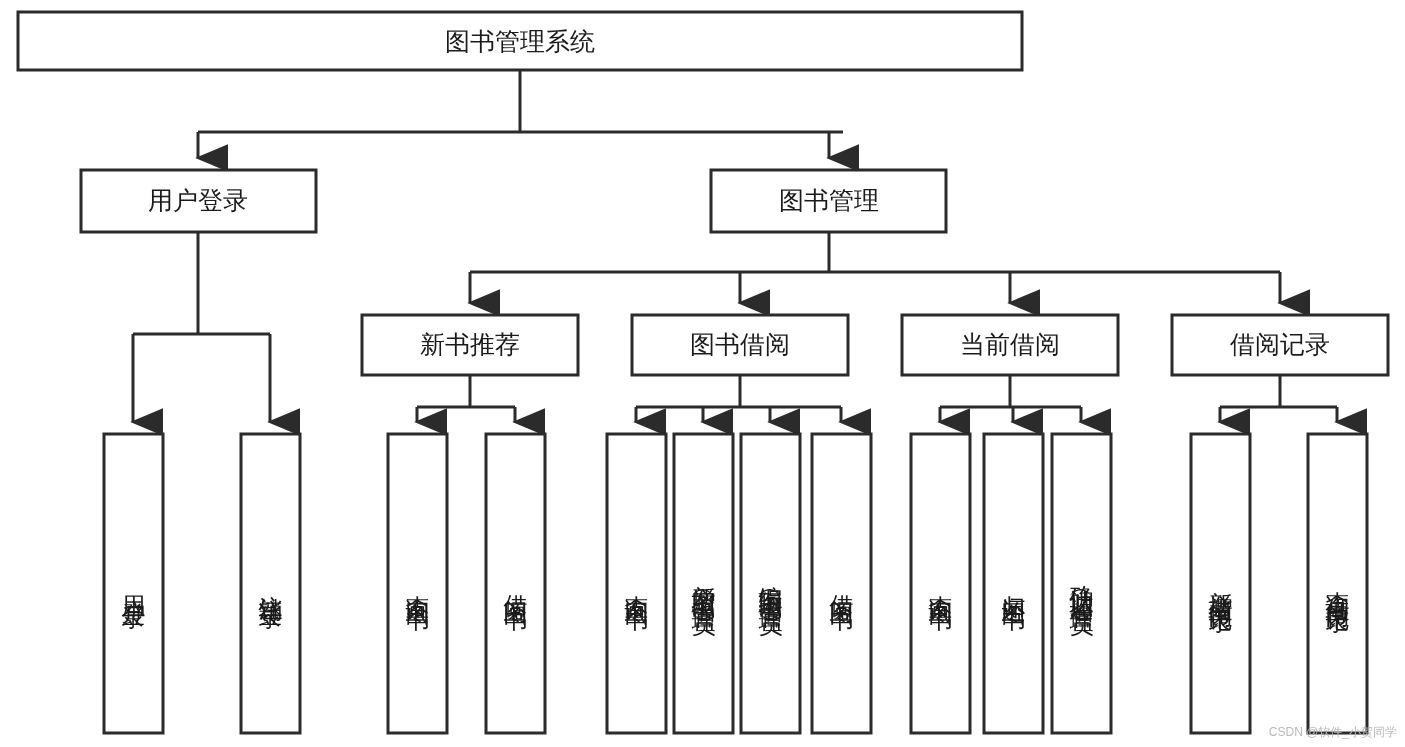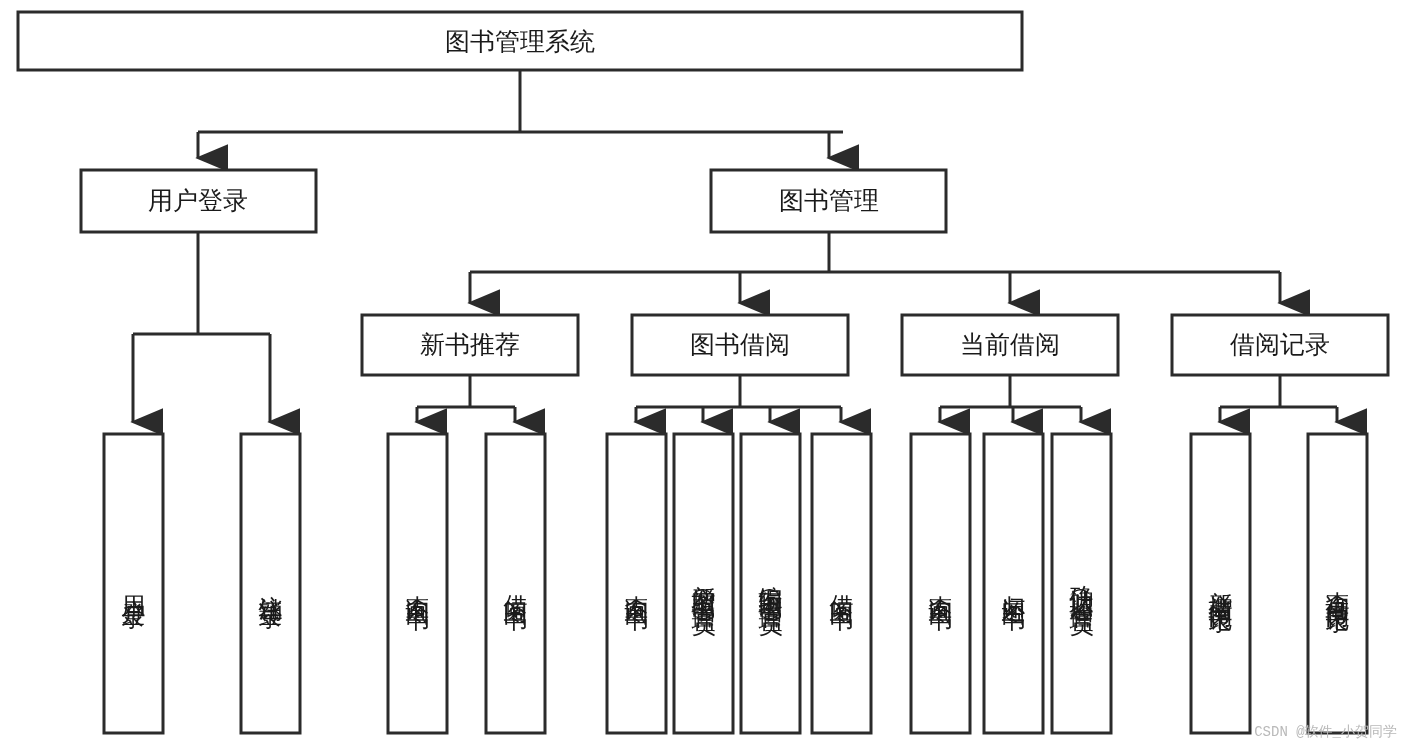--- a/index.html
+++ b/index.html
@@ -65,22 +65,22 @@
     font-size: 24px;
     line-height: 1.0;
     color: #1a1a1a;
     letter-spacing: 4px;
     text-align: center;
   }
   .watermark {
     position: absolute;
     right: 8px;
     bottom: 6px;
-    font-family: Liberation Mono, monospace;
-    font-size: 14px;
+    font-family: Liberation Sans, sans-serif;
+    font-size: 12px;
     color: #b9b9b9;
     white-space: nowrap;
     pointer-events: none;
   }
 </style>
 </head>
 <body>
 
 <svg id="diagram" viewBox="0 0 1405 747" xmlns="http://www.w3.org/2000/svg">
 

